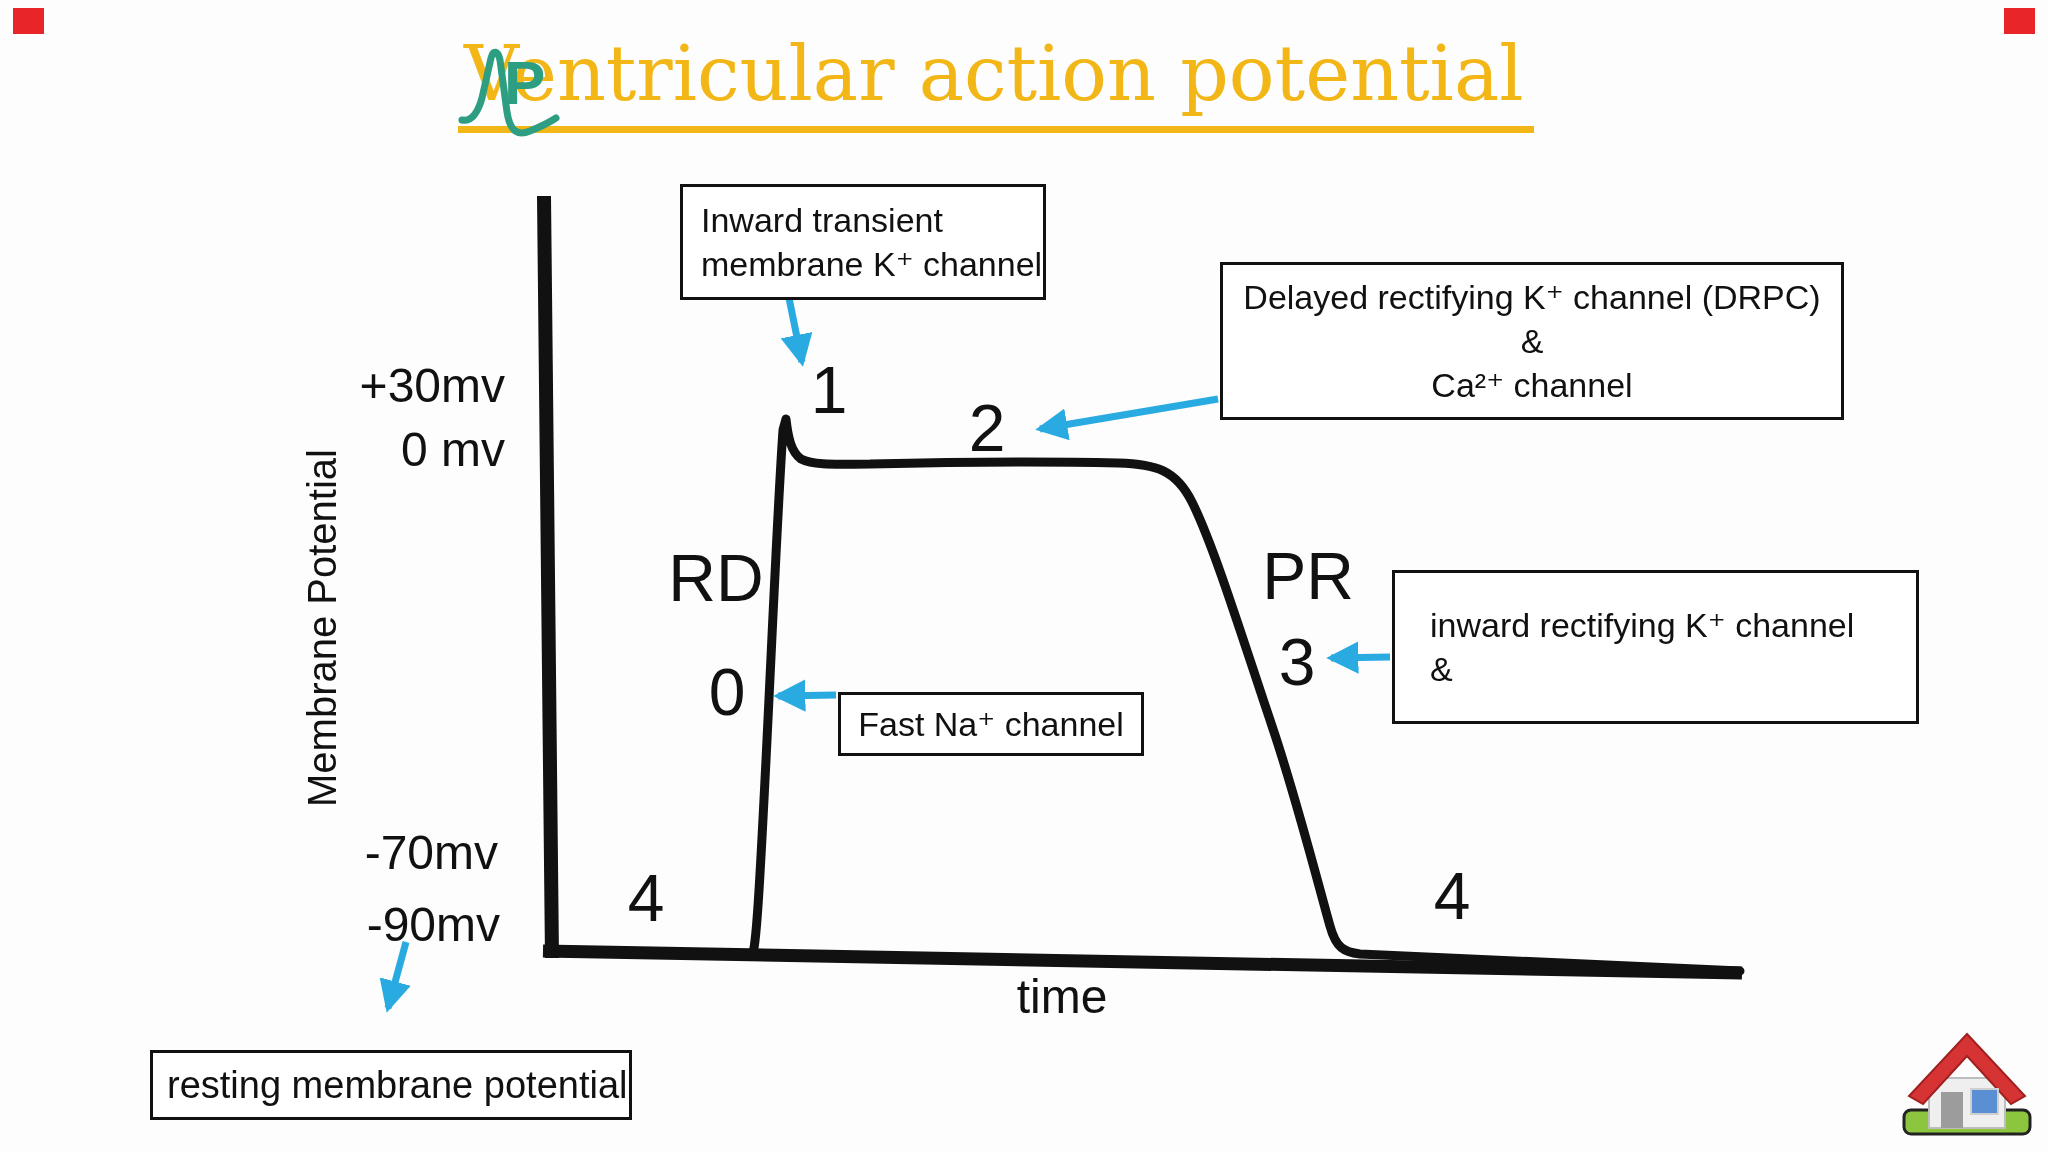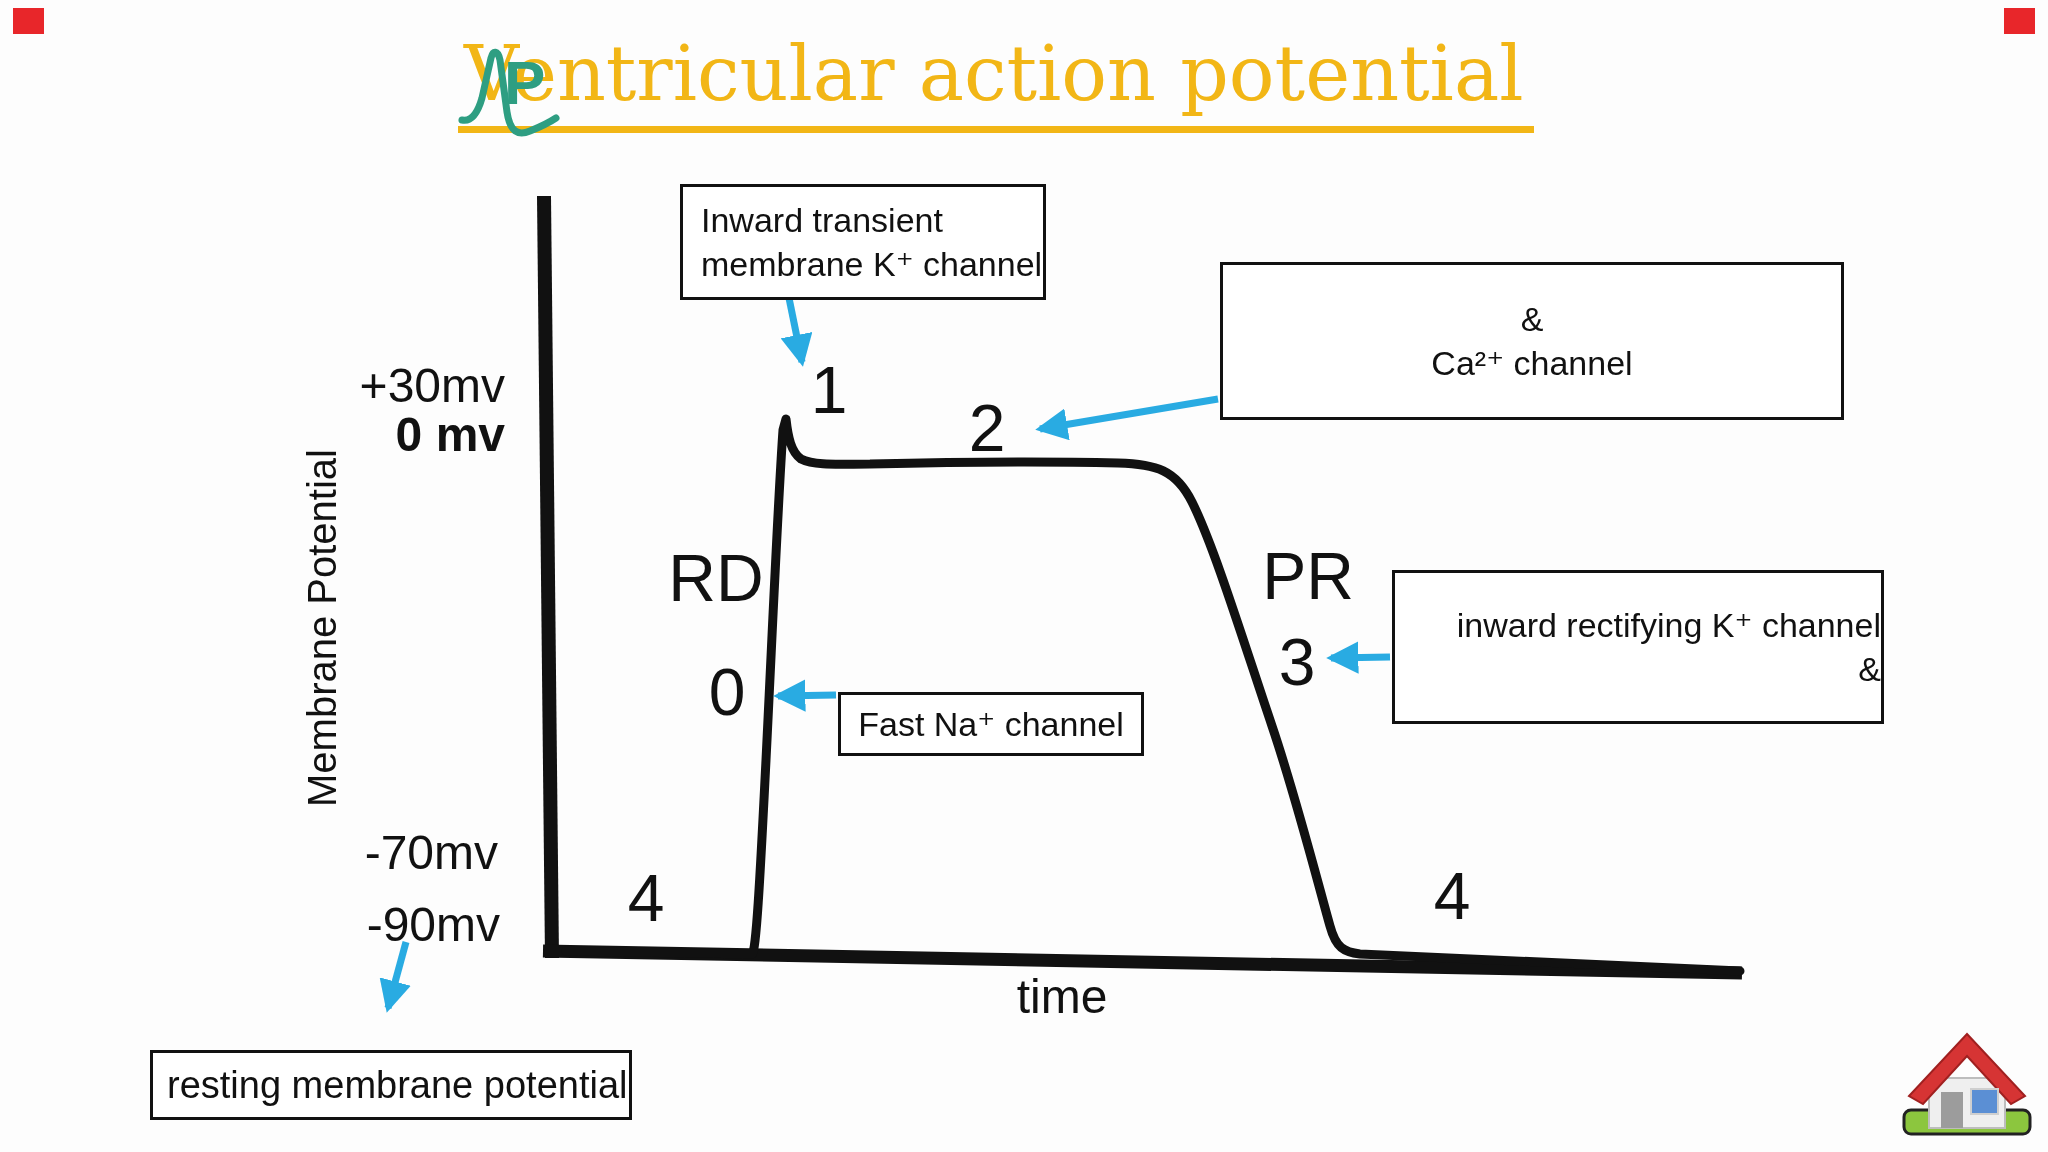--- a/index.html
+++ b/index.html
@@ -12,41 +12,41 @@
   .logo-svg{width:104px;height:108px;margin-top:14px;}
   .title{font-family:"DejaVu Serif","Liberation Serif",serif;font-size:76px;line-height:92px;
          color:#F2B616;border-bottom:7px solid #F2B616;padding:0 10px 6px 6px;white-space:nowrap;}
 
   
   .corner{position:absolute;width:31px;height:26px;background:#E8262A;top:8px;}
   .corner.left{left:13px;} .corner.right{left:2004px;}
 
   
   .tick{position:absolute;width:210px;text-align:right;font-size:48px;line-height:40px;}
-  .t30{left:295px;top:366px;} .t0{left:295px;top:415px;font-weight:bold;}
+  .t30{left:295px;top:366px;} .t0{left:295px;top:430px;}
   .t70{left:288px;top:833px;} .t90{left:290px;top:905px;}
 
   .ylab{position:absolute;left:322px;top:628px;transform:translate(-50%,-50%) rotate(-90deg);
         font-size:40px;white-space:nowrap;}
   .xlab{position:absolute;left:1062px;top:996px;transform:translate(-50%,-50%);font-size:48px;}
 
   
   .ph{position:absolute;transform:translate(-50%,-50%);font-size:66px;font-weight:500;white-space:nowrap;}
   .p1{left:829px;top:390px;} .p2{left:987px;top:428px;}
   .p0{left:727px;top:692px;} .p3{left:1297px;top:662px;}
   .p4a{left:646px;top:898px;} .p4b{left:1452px;top:896px;}
   .rd{left:716px;top:578px;} .pr{left:1308px;top:576px;}
 
   
   .callout{position:absolute;background:#fff;border:3px solid #111;font-size:34px;line-height:44px;
            display:flex;flex-direction:column;justify-content:center;}
   .box-ito{left:680px;top:184px;width:342px;height:110px;padding-left:18px;justify-content:center;}
   .box-drpc{left:1220px;top:262px;width:618px;height:152px;text-align:center;}
   .box-na{left:838px;top:656px;width:300px;height:58px;text-align:center;margin-top:36px;}
-  .box-irk{left:1392px;top:570px;width:486px;height:148px;text-align:right;}
+  .box-irk{left:1392px;top:570px;width:486px;height:148px;text-align:left;padding-left:35px;}
   .box-rest{left:150px;top:1018px;width:462px;height:64px;padding-left:14px;font-size:38px;justify-content:center;margin-top:32px;}
 </style>
 </head>
 <body>
 
 <div id="stage">
 
   <div class="corner left"></div>
   <div class="corner right"></div>
 
@@ -105,20 +105,21 @@
   <div class="ph p4b">4</div>
   <div class="ph rd">RD</div>
   <div class="ph pr">PR</div>
 
   <div class="callout box-ito">
     <div>Inward transient</div>
     <div>membrane K⁺ channel</div>
   </div>
 
   <div class="callout box-drpc">
+    <div>Delayed rectifying K⁺ channel (DRPC)</div>
     <div>&amp;</div>
     <div>Ca²⁺ channel</div>
   </div>
 
   <div class="callout box-na">
     <div>Fast Na⁺ channel</div>
   </div>
 
   <div class="callout box-irk">
     <div>inward rectifying K⁺ channel</div>

